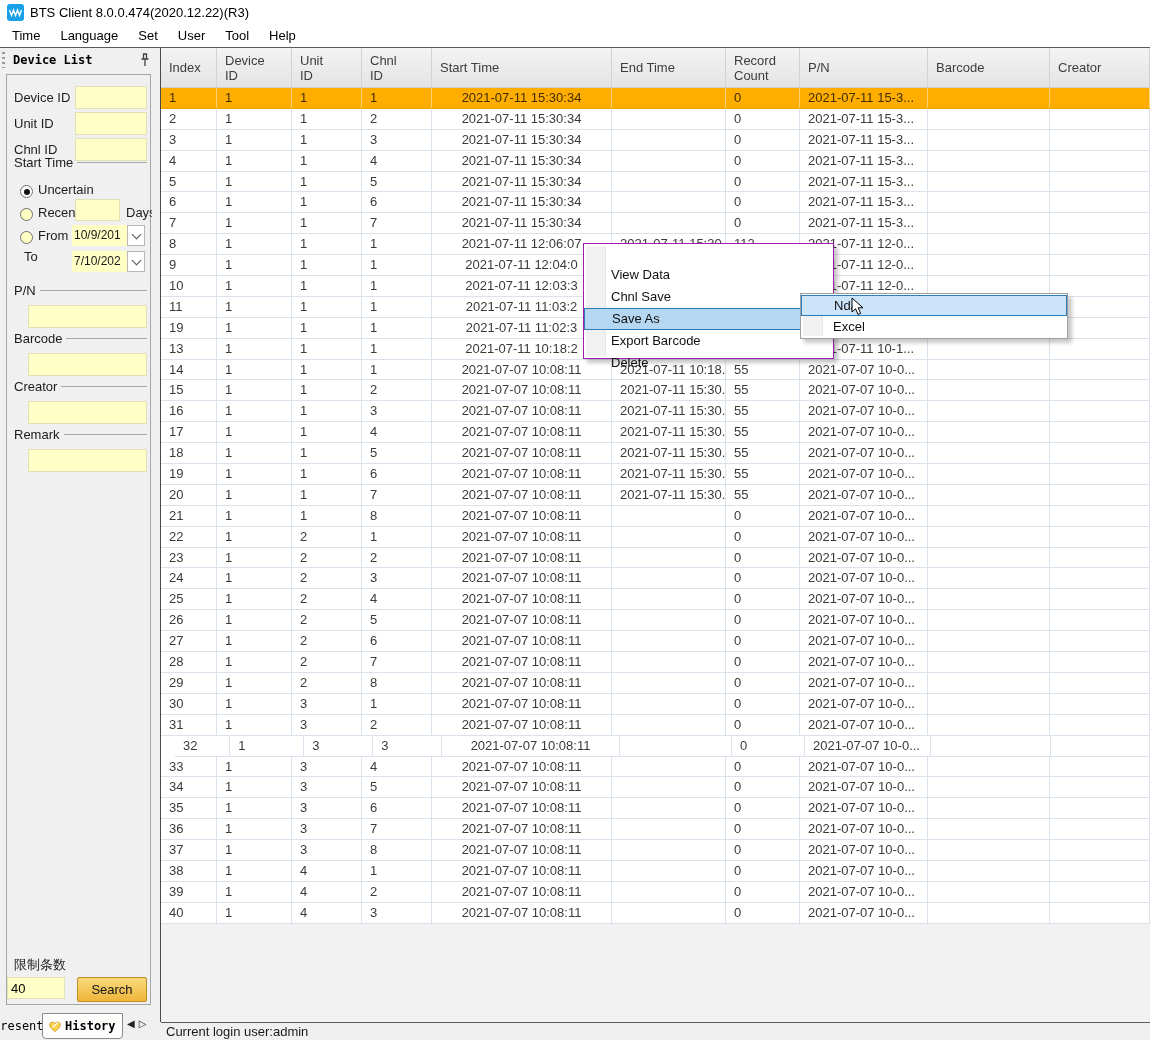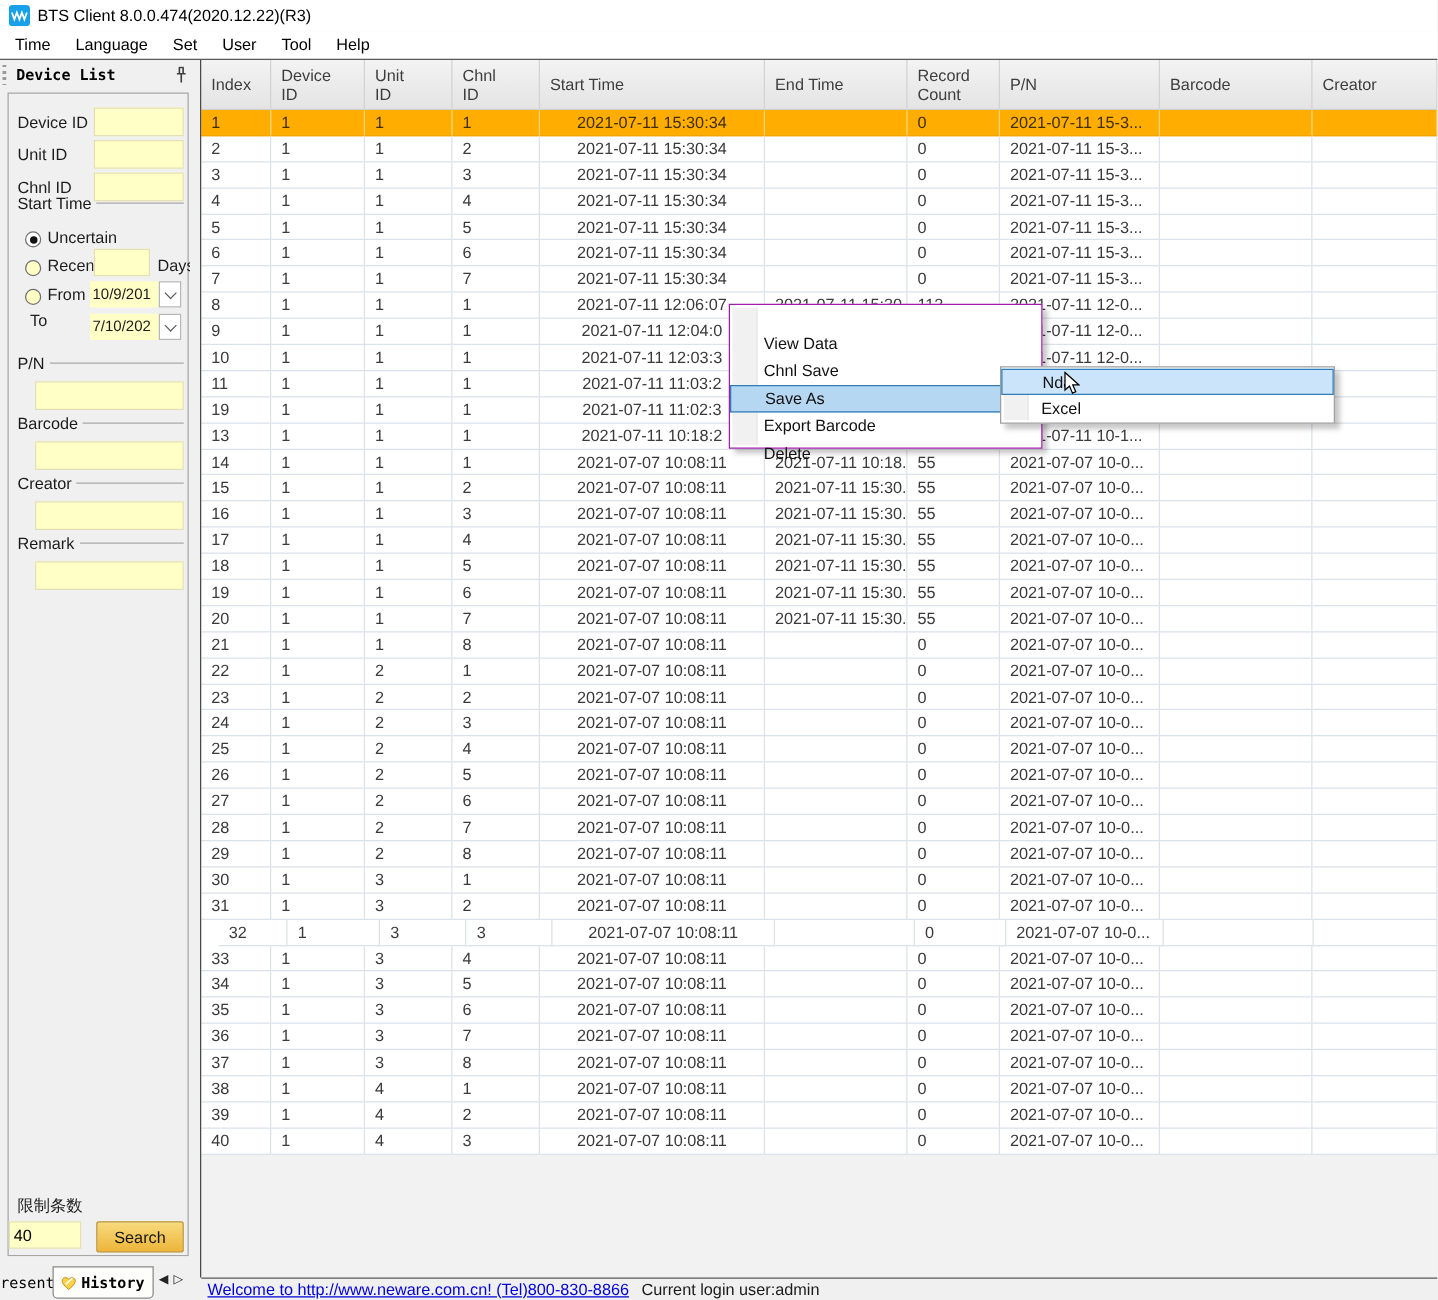--- a/index.html
+++ b/index.html
@@ -692,15 +692,14 @@
       <div class="sm-item hl">Nda</div>
       <div class="sm-item">Excel</div>
     </div>
 </div>
 
 <svg class="cursor" width="13" height="19" viewBox="0 0 13 19">
   <path d="M1 1 L1 15 L4.6 11.8 L7 17.5 L9.6 16.4 L7.2 10.8 L12 10.8 Z" fill="#fff" stroke="#000" stroke-width="1"></path>
 </svg>
 
 <div class="statusbar">
-  <span class="status-link">Welcome to http://www.neware.com.cn! (Tel)800-830-8866</span>
   <span class="status-user">Current login user:admin</span>
 </div>
 
 </body></html>

